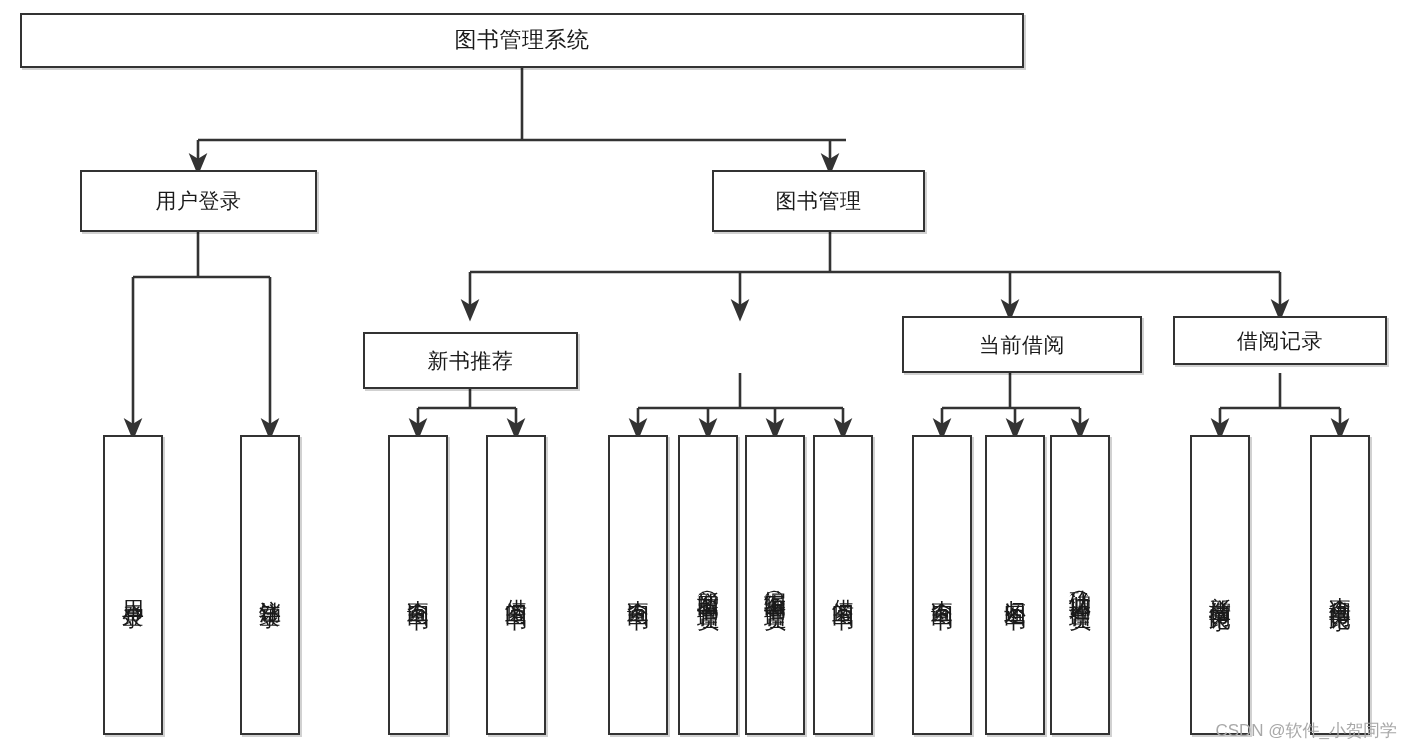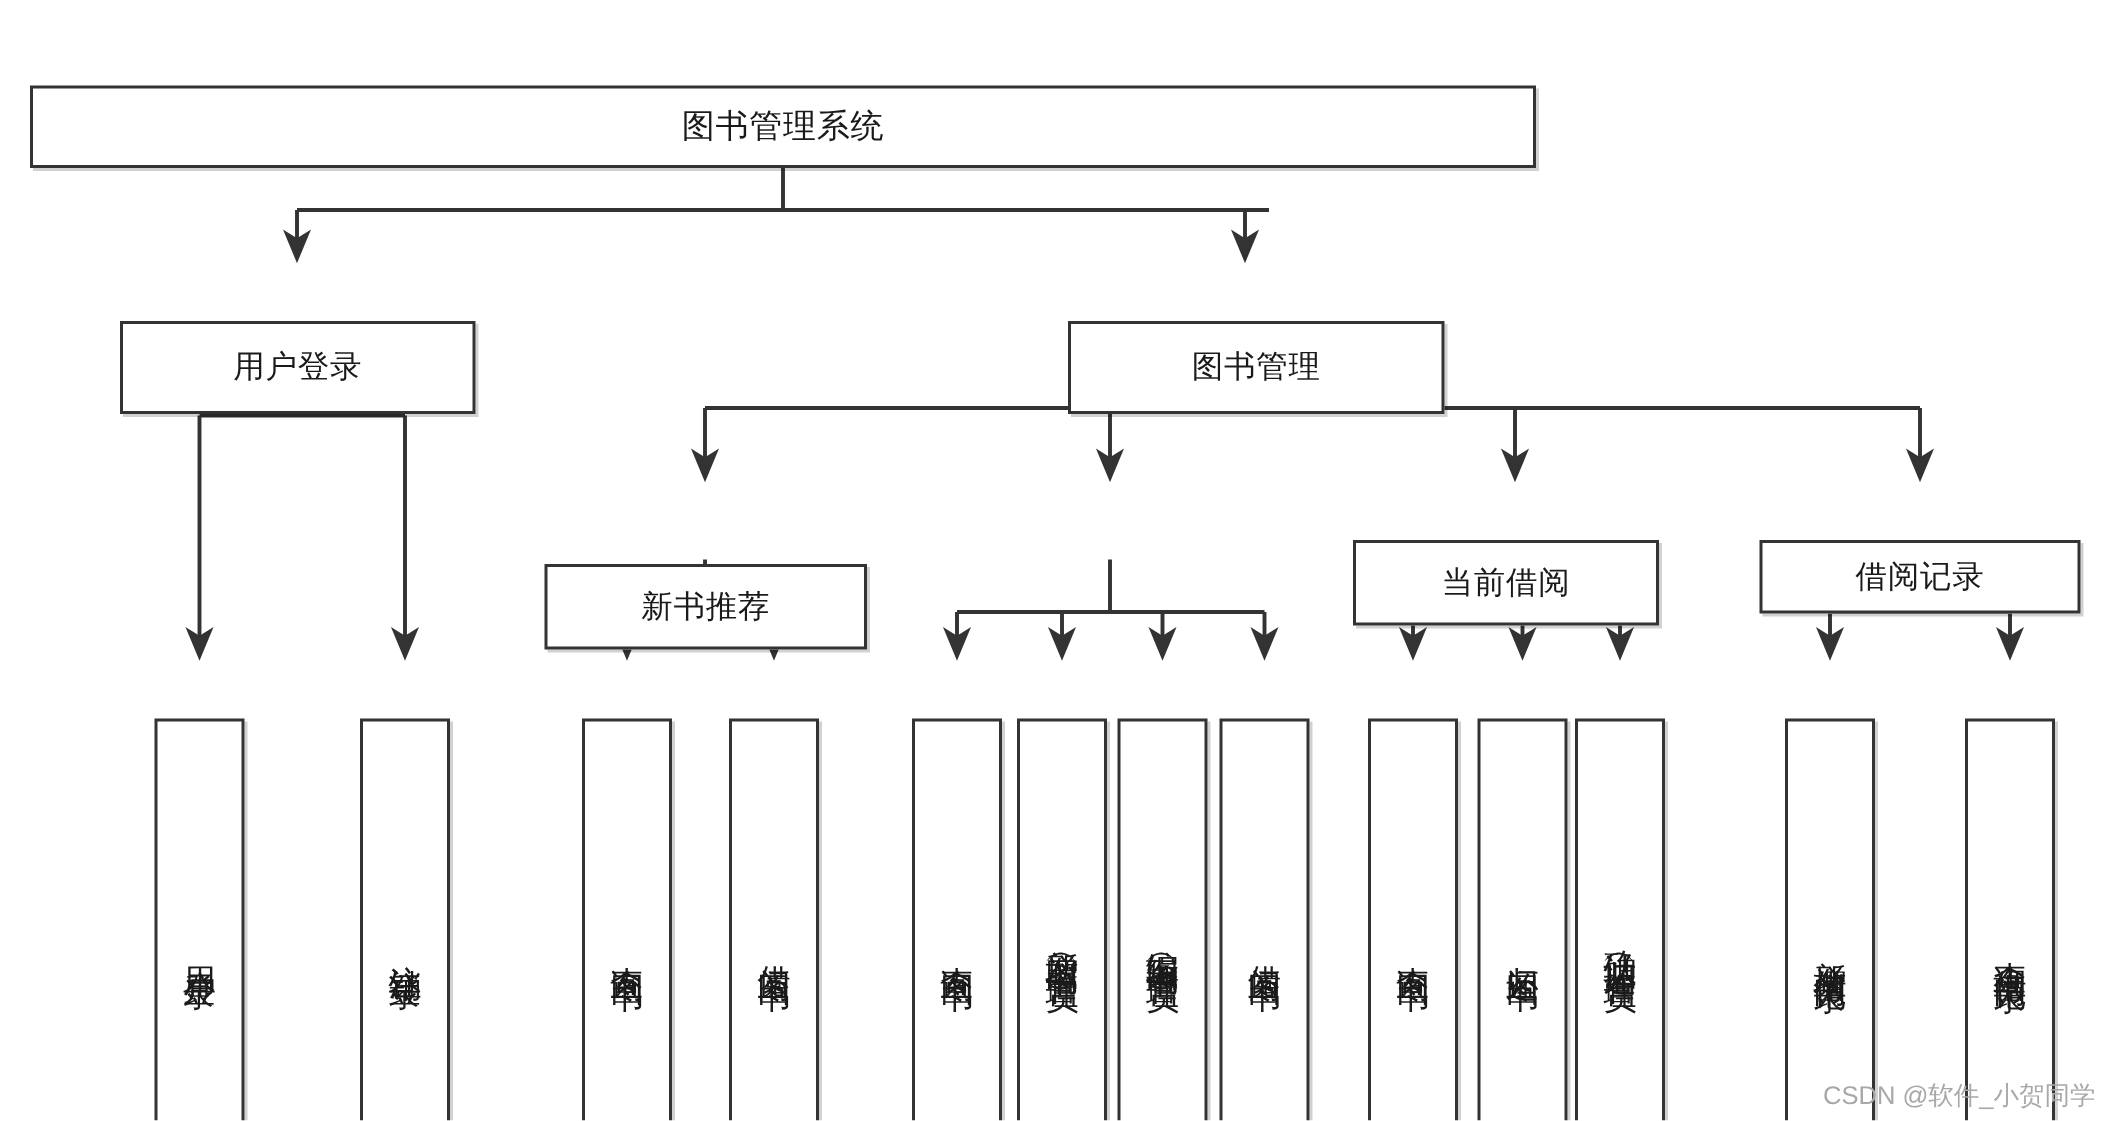--- a/index.html
+++ b/index.html
@@ -28,21 +28,20 @@
   }
   .node {
     position: absolute;
     box-sizing: border-box;
     background: #ffffff;
     border: 2.5px solid #333333;
     display: flex;
     align-items: center;
     justify-content: center;
     box-shadow: 2px 2px 0 rgba(0,0,0,0.18);
-    margin-top: 44px;
   }
   .node .label {
     color: #1a1a1a;
     line-height: 1.12;
     text-align: center;
     white-space: nowrap;
   }
   
   .node.horiz .label {
     writing-mode: horizontal-tb;
@@ -137,28 +136,28 @@
     </g>
   </svg>
 
   <div class="node horiz root" style="left: 20px; top: 13px; width: 1004px; height: 55px;">
     <span class="label">图书管理系统</span>
   </div>
 
   <div class="node horiz" style="left: 80px; top: 170px; width: 237px; height: 62px;">
     <span class="label">用户登录</span>
   </div>
-  <div class="node horiz" style="left: 712px; top: 170px; width: 251px; height: 62px;">
+  <div class="node horiz" style="left: 712px; top: 170px; width: 213px; height: 62px;">
     <span class="label">图书管理</span>
   </div>
 
   <div class="node horiz" style="left: 363px; top: 332px; width: 215px; height: 57px;">
     <span class="label">新书推荐</span>
   </div>
-  <div class="node horiz" style="left: 902px; top: 316px; width: 204px; height: 57px;">
+  <div class="node horiz" style="left: 902px; top: 316px; width: 240px; height: 57px;">
     <span class="label">当前借阅</span>
   </div>
   <div class="node horiz" style="left: 1173px; top: 316px; width: 214px; height: 49px;">
     <span class="label">借阅记录</span>
   </div>
 
   <div class="node vert" style="left: 103px; top: 435px; width: 60px; height: 300px;">
     <span class="label">用户登录</span>
   </div>
   <div class="node vert" style="left: 240px; top: 435px; width: 60px; height: 300px;">

